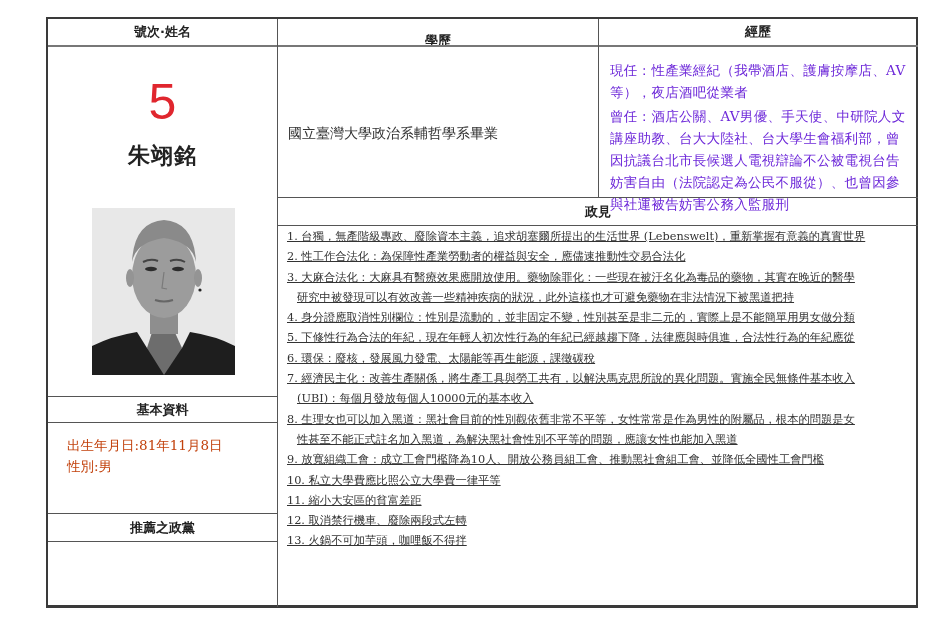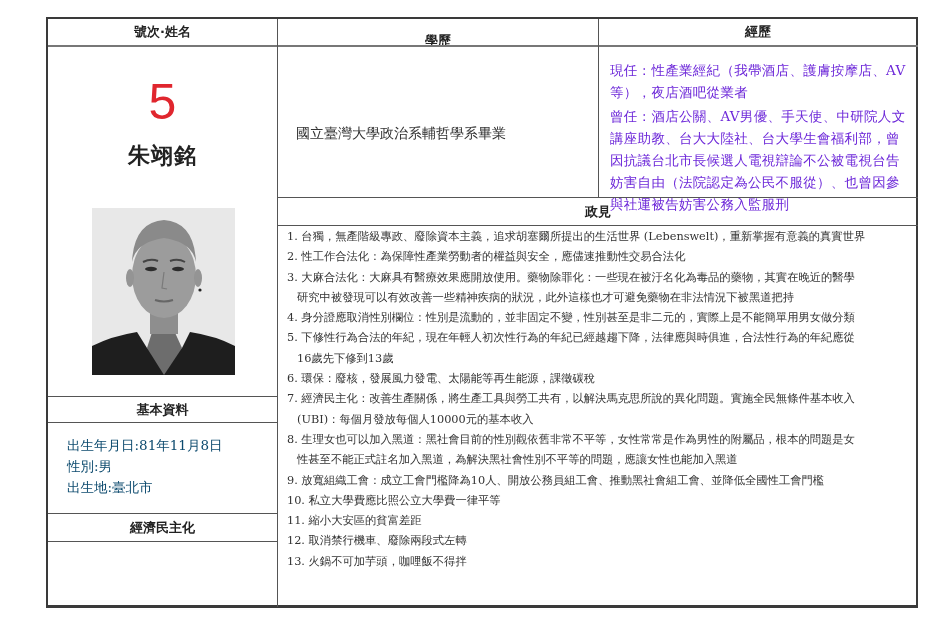--- a/index.html
+++ b/index.html
@@ -27,26 +27,26 @@
       color: #e0262e; font-size: 50px; line-height: 50px; text-align: center;
     }
     .name {
       font-family: "DejaVu Sans", "Liberation Sans", sans-serif; font-weight: bold;
       font-size: 22px; color: #222; text-align: center; letter-spacing: 1px;
     }
     .photo {
       position: absolute; left: 44px; top: 189px; width: 143px; height: 167px;
       background: #e9e9e9; overflow: hidden;
     }
-    .basic { font-size: 13.5px; line-height: 21px; color: #0c4a6e; }
+    .basic { font-size: 13.5px; line-height: 21px; color: #c2410c; }
     .party { font-size: 14px; color: #444; text-align: center; }
     .edu { font-size: 14px; color: #333; }
     .exp { font-size: 13.5px; line-height: 22px; color: #6d28d9; letter-spacing: 0.3px; }
     .policy { font-size: 11.3px; line-height: 20.3px; color: #333; }
-    .policy .item { padding-left: 10px; text-indent: -10px; }
+    .policy .item { padding-left: 10px; text-indent: -10px; text-decoration: underline; }
     .policy .item .cont { display: block; padding-left: 10px; }
   </style>
 </head>
 <body>
 
 <div class="sheet">
 
   <div class="hdr" style="left:0;top:0;width:229px;height:26px;">號次·姓名</div>
   <div class="hdr" style="left:230px;top:0;width:320px;height:44px;">學歷</div>
   <div class="hdr" style="left:551px;top:0;width:318px;height:26px;">經歷</div>
@@ -78,44 +78,43 @@
     </svg>
   </div>
 
   <div class="hline" style="left:0;top:377px;width:229px;"></div>
   <div class="hdr" style="left:0;top:378px;width:229px;height:25px;">基本資料</div>
   <div class="hline" style="left:0;top:403px;width:229px;"></div>
 
   <div class="abs basic" style="left:19px;top:416px;width:205px;">
     <div>出生年月日:81年11月8日</div>
     <div>性別:男</div>
-    <div>出生地:臺北市</div>
   </div>
 
   <div class="hline" style="left:0;top:494px;width:229px;"></div>
-  <div class="hdr" style="left:0;top:495px;width:229px;height:27px;">經濟民主化</div>
+  <div class="hdr" style="left:0;top:495px;width:229px;height:27px;">推薦之政黨</div>
   <div class="hline" style="left:0;top:522px;width:229px;"></div>
 
-  <div class="abs edu" style="left:248px;top:106px;width:300px;">國立臺灣大學政治系輔哲學系畢業</div>
+  <div class="abs edu" style="left:240px;top:106px;width:300px;">國立臺灣大學政治系輔哲學系畢業</div>
 
   <div class="abs exp" style="left:562px;top:40px;width:302px;">
     <div style="margin-bottom:2px;">現任：性產業經紀（我帶酒店、護膚按摩店、AV等），夜店酒吧從業者</div>
     <div>曾任：酒店公關、AV男優、手天使、中研院人文講座助教、台大大陸社、台大學生會福利部，曾因抗議台北市長候選人電視辯論不公被電視台告妨害自由（法院認定為公民不服從）、也曾因參與社運被告妨害公務入監服刑</div>
   </div>
 
   <div class="hline" style="left:229px;top:178px;width:641px;"></div>
   <div class="hdr" style="left:230px;top:179px;width:640px;height:27px;text-align:right;">政見</div>
   <div class="hline" style="left:229px;top:206px;width:641px;"></div>
 
   <div class="abs policy" style="left:239px;top:208px;width:628px;">
     <div class="item"><span>1. 台獨，無產階級專政、廢除資本主義，追求胡塞爾所提出的生活世界 (Lebenswelt)，重新掌握有意義的真實世界</span></div>
     <div class="item"><span>2. 性工作合法化：為保障性產業勞動者的權益與安全，應儘速推動性交易合法化</span></div>
     <div class="item"><span>3. 大麻合法化：大麻具有醫療效果應開放使用。藥物除罪化：一些現在被汙名化為毒品的藥物，其實在晚近的醫學</span><span class="cont">研究中被發現可以有效改善一些精神疾病的狀況，此外這樣也才可避免藥物在非法情況下被黑道把持</span></div>
     <div class="item"><span>4. 身分證應取消性別欄位：性別是流動的，並非固定不變，性別甚至是非二元的，實際上是不能簡單用男女做分類</span></div>
-    <div class="item"><span>5. 下修性行為合法的年紀，現在年輕人初次性行為的年紀已經越趨下降，法律應與時俱進，合法性行為的年紀應從</span><span class="cont">16歲先下修到13歲</span></div>
+    <div class="item"><span>5. 下修性行為合法的年紀，現在年輕人初次性行為的年紀已經越趨下降，法律應與時俱進，合法性行為的年紀應從</span></div>
     <div class="item"><span>6. 環保：廢核，發展風力發電、太陽能等再生能源，課徵碳稅</span></div>
     <div class="item"><span>7. 經濟民主化：改善生產關係，將生產工具與勞工共有，以解決馬克思所說的異化問題。實施全民無條件基本收入</span><span class="cont">(UBI)：每個月發放每個人10000元的基本收入</span></div>
     <div class="item"><span>8. 生理女也可以加入黑道：黑社會目前的性別觀依舊非常不平等，女性常常是作為男性的附屬品，根本的問題是女</span><span class="cont">性甚至不能正式註名加入黑道，為解決黑社會性別不平等的問題，應讓女性也能加入黑道</span></div>
     <div class="item"><span>9. 放寬組織工會：成立工會門檻降為10人、開放公務員組工會、推動黑社會組工會、並降低全國性工會門檻</span></div>
     <div class="item"><span>10. 私立大學費應比照公立大學費一律平等</span></div>
     <div class="item"><span>11. 縮小大安區的貧富差距</span></div>
     <div class="item"><span>12. 取消禁行機車、廢除兩段式左轉</span></div>
     <div class="item"><span>13. 火鍋不可加芋頭，咖哩飯不得拌</span></div>
   </div>
 </div>

